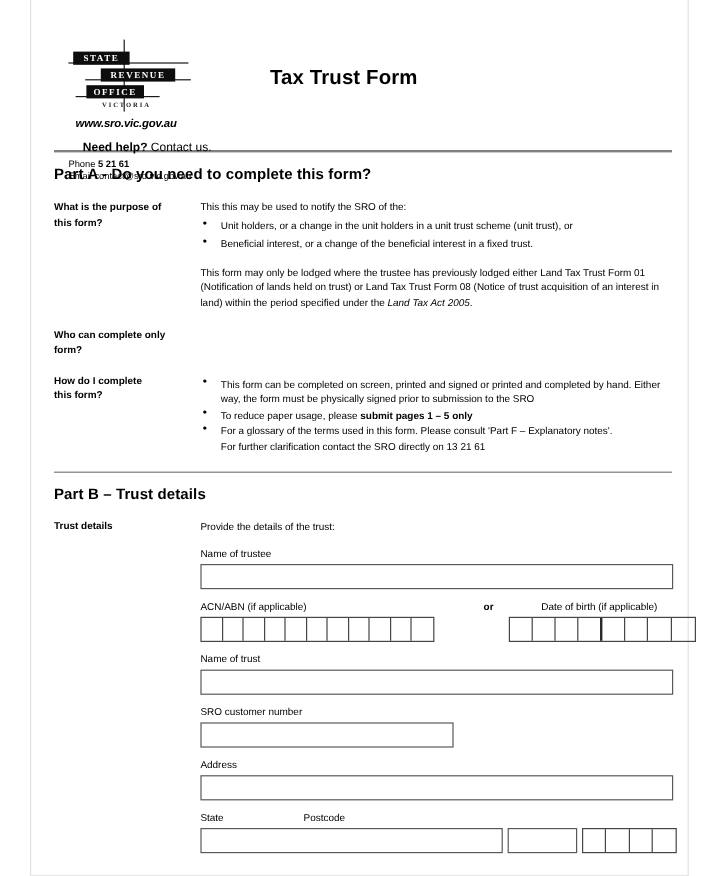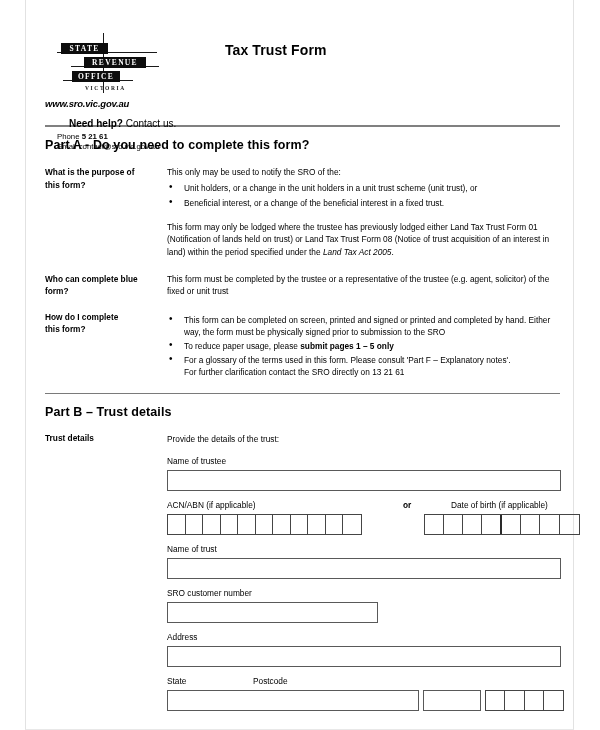--- a/index.html
+++ b/index.html
@@ -106,21 +106,21 @@
     position: absolute;
     left: 28px; top: 52px;
     font-family: "Liberation Serif", serif;
     font-size: 5.5px;
     font-weight: bold;
     letter-spacing: 1.6px;
     color: #1a1a1a;
   }
   .website {
     position: absolute;
-    left: 0;
+    left: 18px;
     top: 98px;
     font-size: 9.5px;
     font-weight: bold;
     font-style: italic;
     letter-spacing: -0.2px;
   }
   .needhelp {
     position: absolute;
     left: 12px;
     top: 118px;
@@ -138,22 +138,22 @@
   .email {
     position: absolute;
     left: 12px;
     top: 142px;
     font-size: 7.8px;
     text-align: right;
   }
   .doc-title {
     position: absolute;
     left: 180px;
-    top: 42px;
-    font-size: 14px;
+    top: 55px;
+    font-size: 17px;
     font-weight: bold;
     letter-spacing: 0.1px;
   }
 
   
   .rule {
     height: 0;
     border-top: 2px solid #808080;
     margin: 0;
   }
@@ -298,38 +298,35 @@
     <div class="part-title">Part A - Do you need to complete this form?</div>
 
     <div style="height:14px"></div>
 
     <div class="qa">
       <div class="qa-label">
         <div>What is the purpose of</div>
         <div>this form?</div>
       </div>
       <div class="qa-body">
-        <p>This only may be used to notify the SRO of the:</p>
+        <p>This this may be used to notify the SRO of the:</p>
         <ul class="bl">
           <li>Unit holders, or a change in the unit holders in a unit trust scheme (unit trust), or</li>
           <li>Beneficial interest, or a change of the beneficial interest in a fixed trust.</li>
         </ul>
         <p class="gap"><span>This form may only be lodged where the trustee has previously lodged either Land Tax Trust Form 01 (Notification of lands held on trust) or Land Tax Trust Form 08 (Notice of trust acquisition of an interest in land) within the period specified under the </span><span class="it">Land Tax Act 2005</span><span>.</span></p>
       </div>
     </div>
 
     <div style="height:14px"></div>
 
     <div class="qa">
       <div class="qa-label">
-        <div>Who can complete blue</div>
+        <div>Who can complete only</div>
         <div>form?</div>
-      </div>
-      <div class="qa-body">
-        <p>This form must be completed by the trustee or a representative of the trustee (e.g. agent, solicitor) of the fixed or unit trust</p>
       </div>
     </div>
 
     <div style="height:13px"></div>
 
     <div class="qa">
       <div class="qa-label">
         <div>How do I complete</div>
         <div>this form?</div>
       </div>

